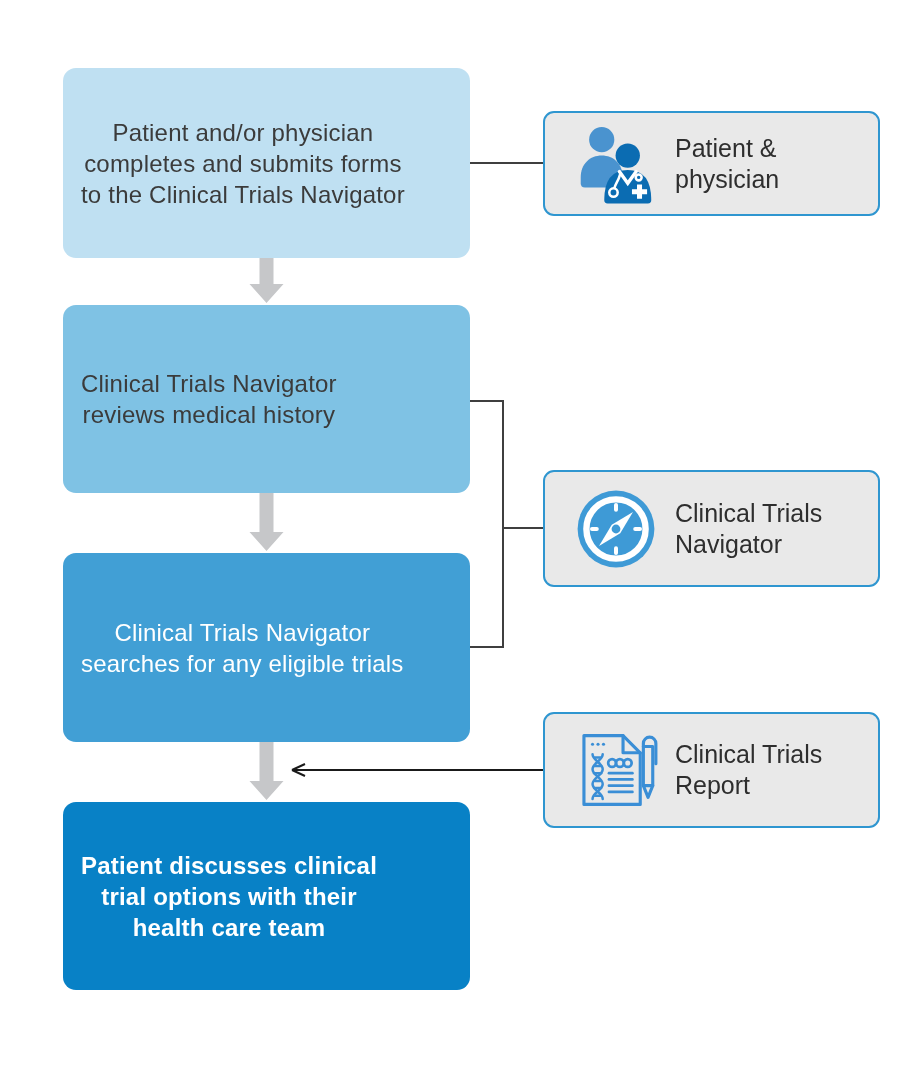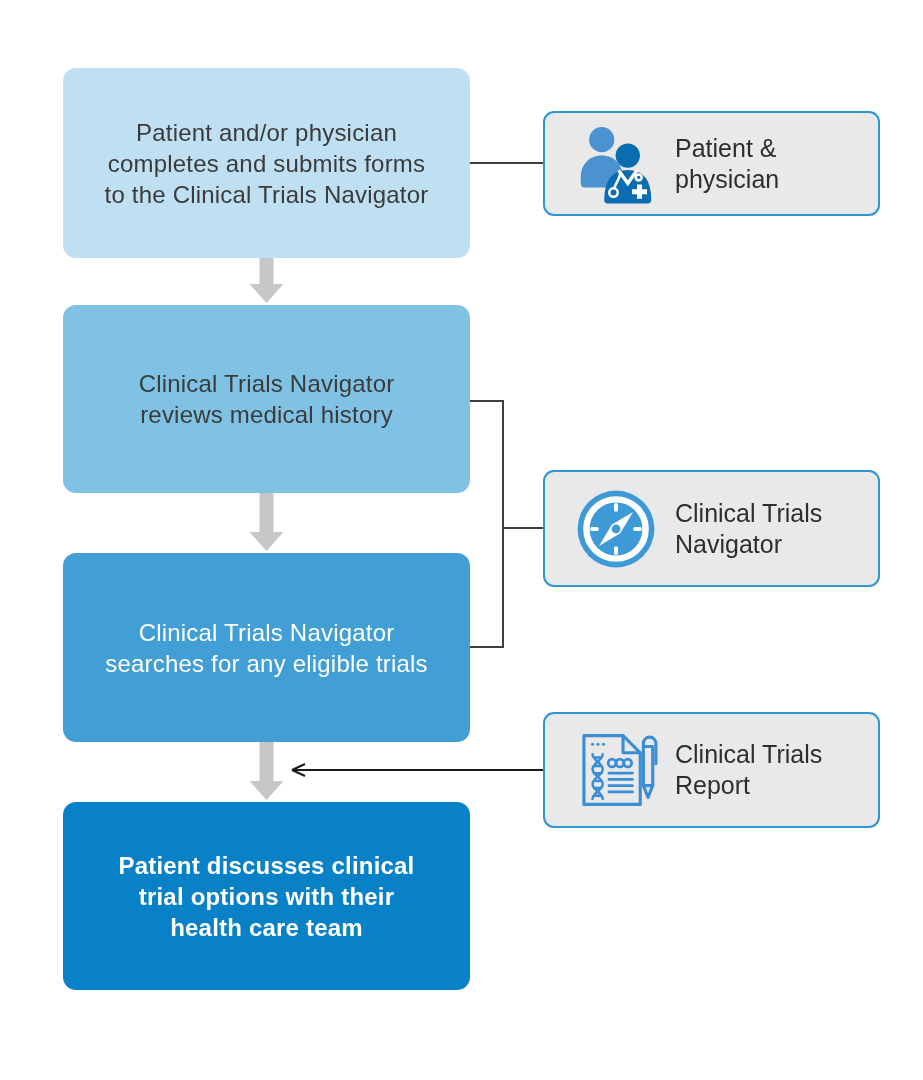--- a/index.html
+++ b/index.html
@@ -3,21 +3,21 @@
 <meta charset="utf-8">
 <style>
   html,body{margin:0;padding:0;background:#fff;}
   .canvas{
     position:relative;width:923px;height:1080px;background:#ffffff;
     font-family:"Liberation Sans", sans-serif;overflow:hidden;
   }
   .overlay{position:absolute;left:0;top:0;width:923px;height:1080px;}
   .step{
     position:absolute;left:63px;width:407px;box-sizing:border-box;
-    border-radius:13px;display:flex;align-items:center;justify-content:center;
+    border-radius:13px;display:flex;align-items:center;
     text-align:center;padding:10px 18px;
   }
   .step-label{white-space:pre-line;font-size:24px;line-height:31px;letter-spacing:0.2px;}
   .step1{top:68px;height:190px;background:#bfe0f2;color:#3b3b3b;}
   .step2{top:305px;height:188px;background:#7fc2e4;color:#3b3b3b;}
   .step3{top:553px;height:189px;background:#419fd5;color:#ffffff;}
   .step4{top:802px;height:188px;background:#0881c6;color:#ffffff;font-weight:bold;}
   .legend{
     position:absolute;left:543px;width:337px;box-sizing:border-box;
     background:#e9e9e9;border:2px solid #2f96d0;border-radius:11px;

